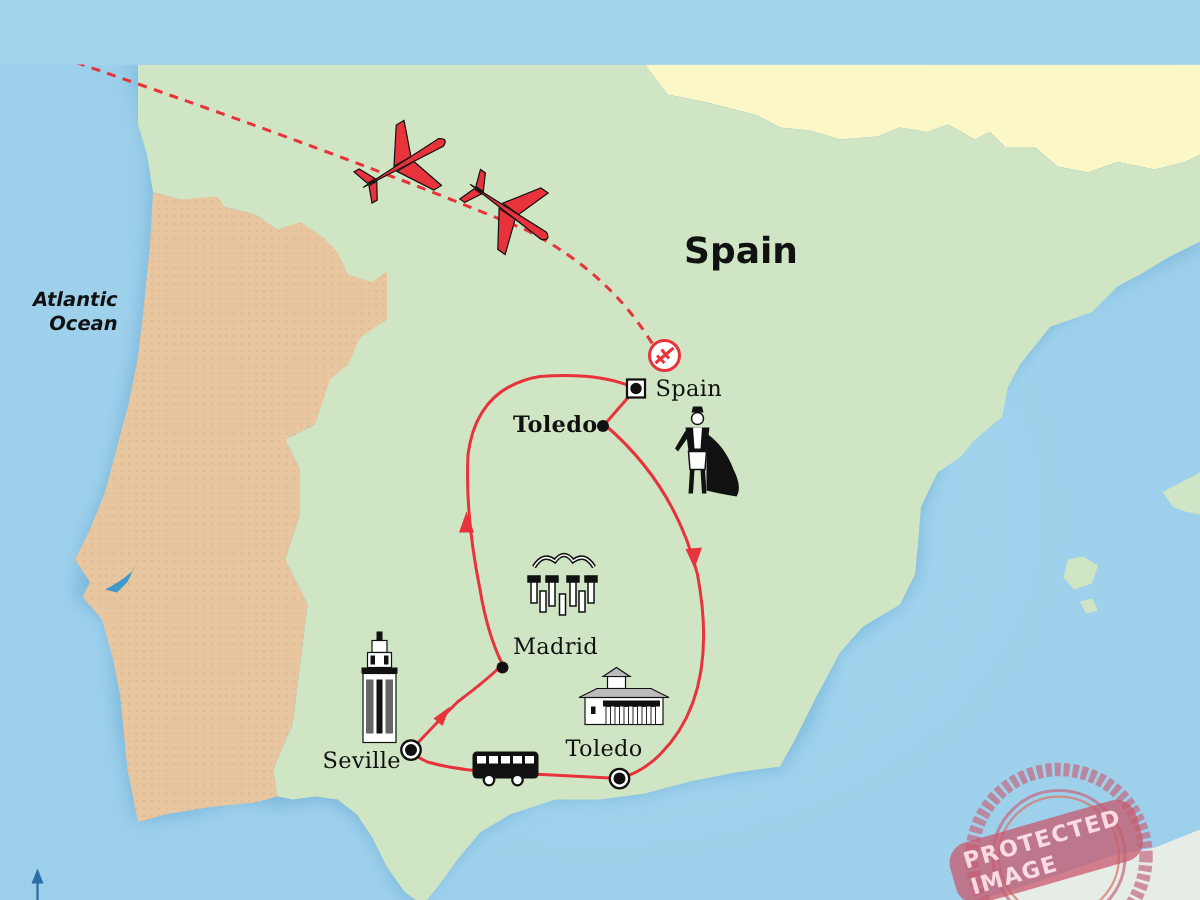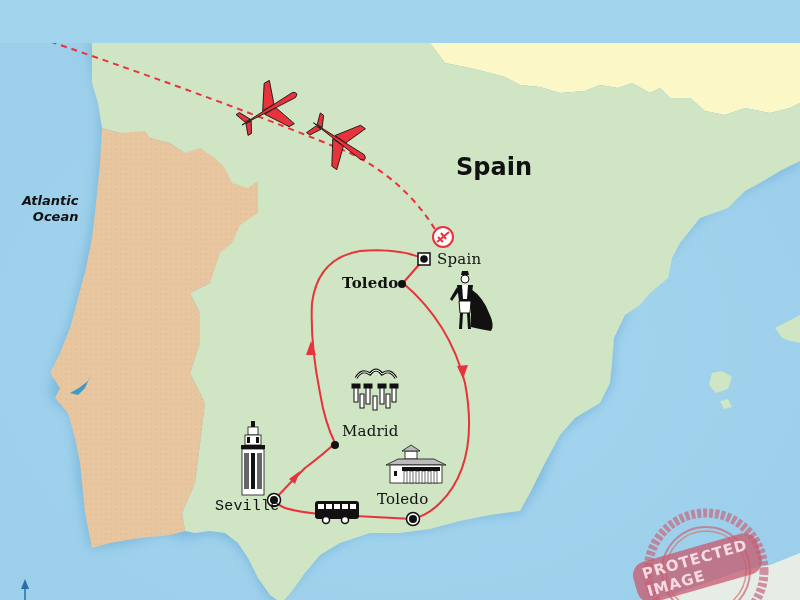--- a/index.html
+++ b/index.html
@@ -190,19 +190,19 @@
 
   <div class="label water" style="left:22px; top:150px;">
     <div>Atlantic</div>
     <div>Ocean</div>
   </div>
 
 
   <div class="label city" style="left:437px; top:207px;">Spain</div>
   <div class="label city" style="left:342px; top:231px;font-weight:bold;">Toledo</div>
   <div class="label city" style="left:342px; top:379px;">Madrid</div>
-  <div class="label city" style="left:215px; top:455px;font-family:Liberation Mono, monospace;">Seville</div>
+  <div class="label city" style="left:215px; top:455px;">Seville</div>
   <div class="label city" style="left:377px; top:447px;">Toledo</div>
 
   <div class="north">N</div>
 
   <div class="stamp-banner">PROTECTED IMAGE</div>
 </div>
 
 </body></html>

